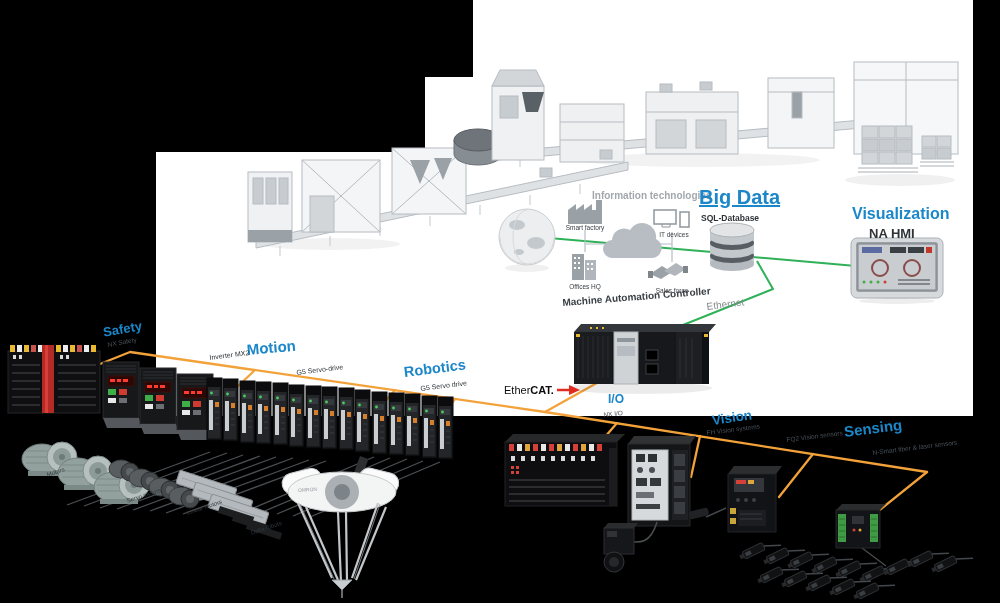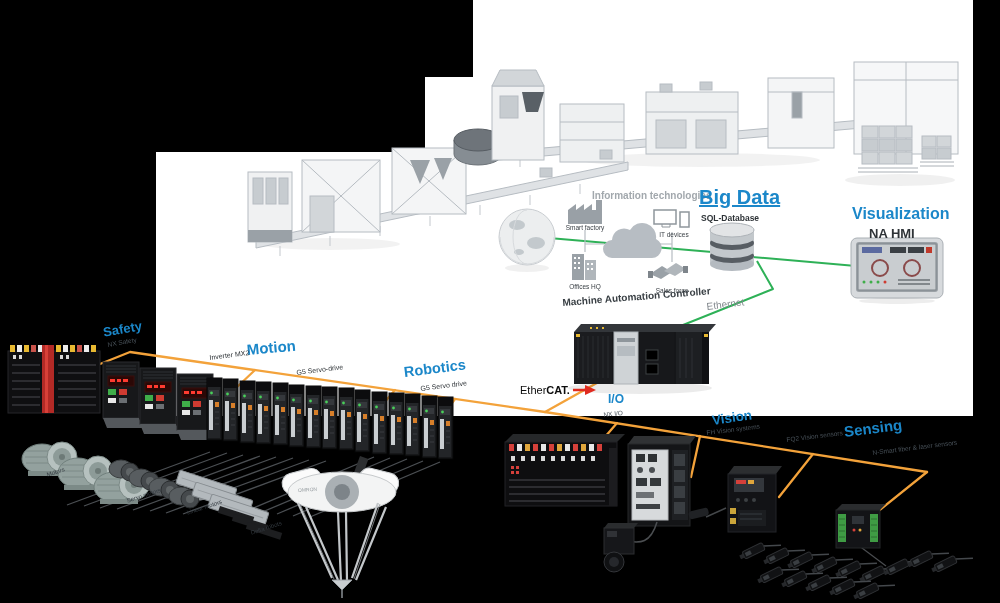--- a/index.html
+++ b/index.html
@@ -19,21 +19,21 @@
   #lbl-smart{left:552px;top:224px;width:66px;text-align:center;font-size:6.5px;color:#3c4247;}
   #lbl-itdev{left:648px;top:231px;width:52px;text-align:center;font-size:6.5px;color:#3c4247;}
   #lbl-offices{left:556px;top:283px;width:58px;text-align:center;font-size:6.5px;color:#3c4247;}
   #lbl-sales{left:646px;top:287px;width:52px;text-align:center;font-size:6.5px;color:#3c4247;}
   #lbl-bigdata{left:699px;top:186px;font-size:20px;text-decoration:underline;}
   #lbl-sql{left:701px;top:213px;font-size:8.5px;font-weight:bold;text-align:right;}
   #lbl-viz{left:852px;top:205px;font-size:16px;}
   #lbl-nahmi{left:869px;top:226px;font-size:13px;font-weight:bold;}
   #lbl-ethernet{left:706px;top:301px;font-size:10px;color:#83898e;transform:rotate(-7deg);}
   #lbl-mac{left:562px;top:297px;font-size:10px;font-weight:bold;color:#3a4045;transform:rotate(-4.5deg);}
-  #lbl-ethercat{left:504px;top:383px;font-size:11px;color:#0c0c0c;margin-left:16px;}
+  #lbl-ethercat{left:504px;top:383px;font-size:11px;color:#0c0c0c;}
   #lbl-ethercat .ec2{font-weight:bold;}
   #lbl-ethercat svg{vertical-align:-1px;}
   #lbl-safety{left:102px;top:325px;font-size:13px;transform:rotate(-10deg);}
   #lbl-safety-sub{left:107px;top:341px;font-size:6.5px;transform:rotate(-10deg);}
   #lbl-motion{left:246px;top:341px;font-size:15px;transform:rotate(-5deg);}
   #lbl-inverter{left:209px;top:354px;font-size:7px;transform:rotate(-7deg);}
   #lbl-g5a{left:296px;top:369px;font-size:7px;transform:rotate(-7deg);}
   #lbl-robotics{left:403px;top:364px;font-size:14.5px;transform:rotate(-7deg);}
   #lbl-g5b{left:420px;top:385px;font-size:7px;transform:rotate(-7deg);}
   #lbl-io{left:608px;top:392px;font-size:12px;}

